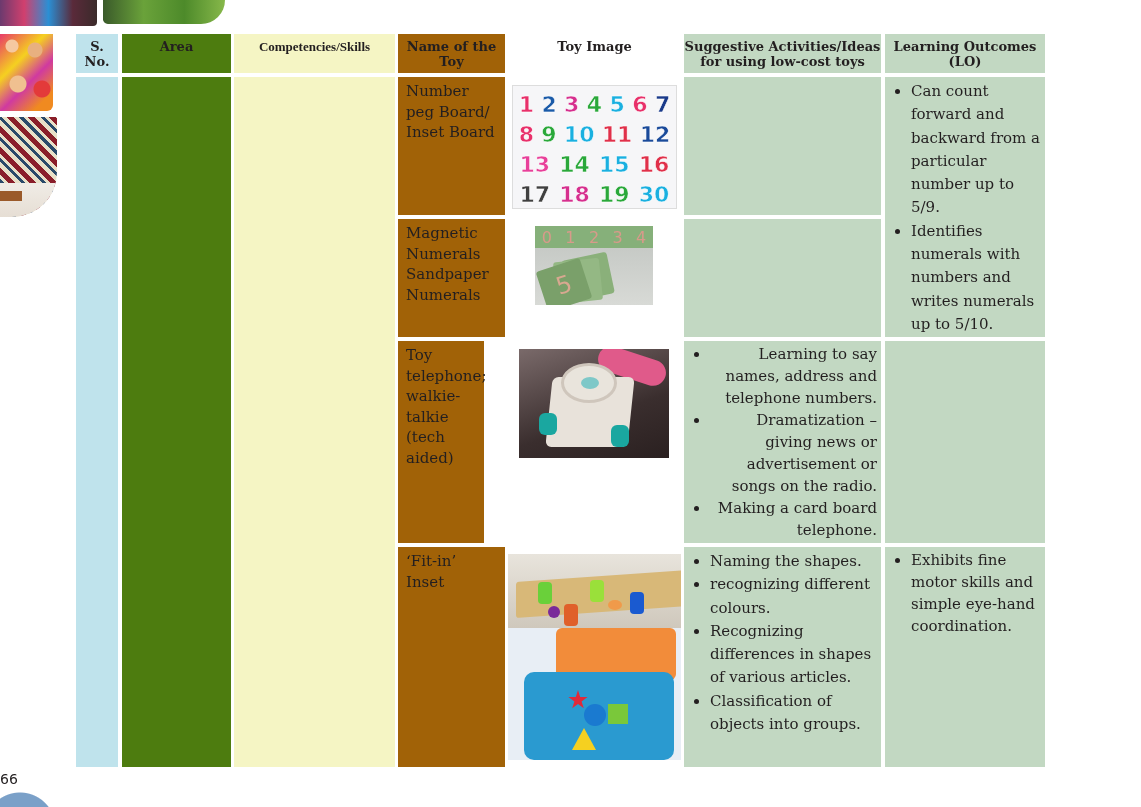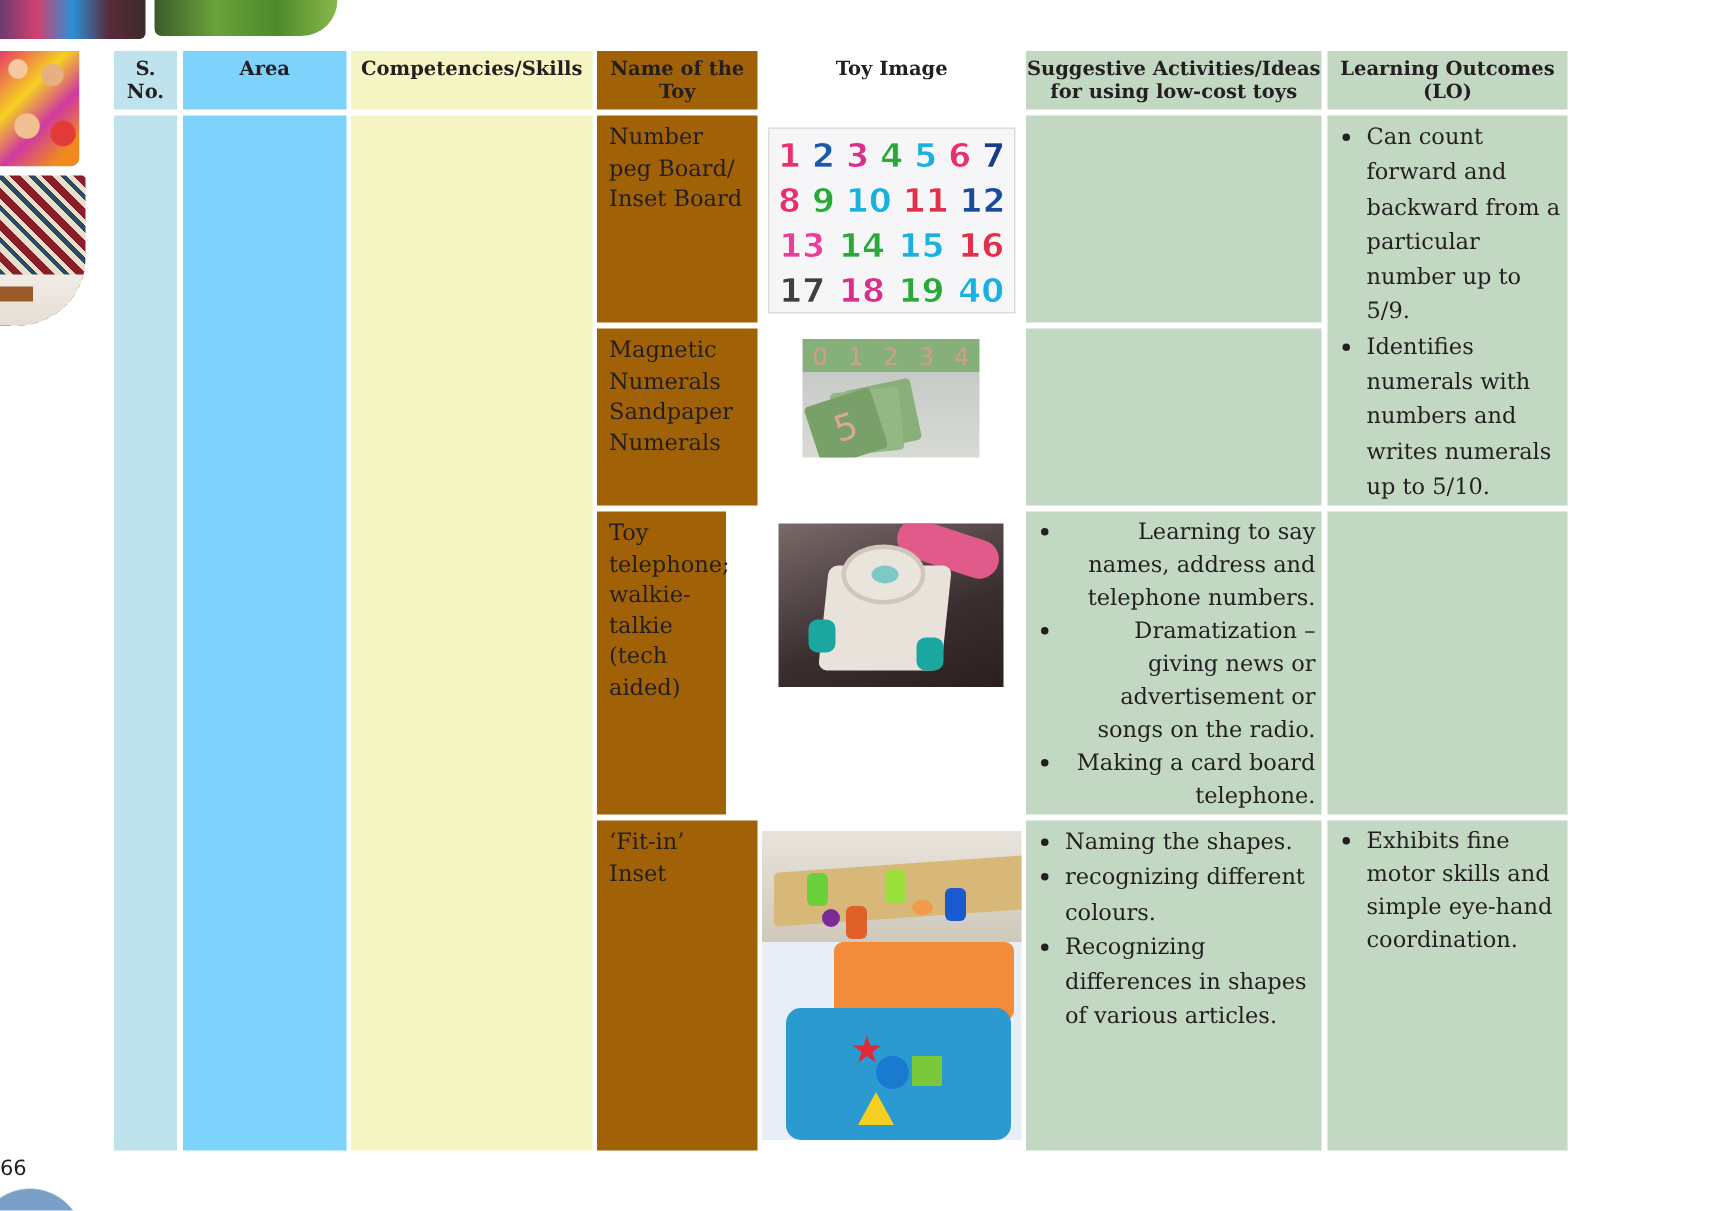--- a/index.html
+++ b/index.html
@@ -19,21 +19,21 @@
   .deco-textile { left: 0; top: 117px; width: 57px; height: 100px; background:
       repeating-linear-gradient(45deg,#8a1e2a 0 5px,#e8e0c8 5px 9px,#2a4a6a 9px 12px,#e8e0c8 12px 15px);
       border-bottom-right-radius: 45px; }
   .deco-textile::after { content:""; position:absolute; left:0; bottom:0; width:57px; height:34px; background: linear-gradient(180deg,#f0ece6,#e6ded4); }
   .deco-wood { position:absolute; left:0; bottom:16px; width:22px; height:10px; background:#9a5a2a; z-index:2; }
   .deco-bottom { left: 0; top: 788px; width: 70px; height: 40px; background: radial-gradient(circle at 20px 40px,#7aa0c8 35px,transparent 36px); }
   .page-number { position: absolute; left: 0; top: 771px; font-family: "DejaVu Sans", sans-serif; font-size: 14px; color: #231f20; }
 
   .cell { position: absolute; }
   .c-sno { background: #bfe3ec; }
-  .c-area { background: #7dd3fc; }
+  .c-area { background: #4d7c0f; }
   .c-comp { background: #f5f5c4; }
   .c-name { background: #a16207; }
   .c-img { background: #ffffff; }
   .c-act { background: #c2d8c2; }
   .c-lo { background: #c2d8c2; }
 
   .hdr { font-family: "DejaVu Serif", "Liberation Serif", serif; font-weight: bold; font-size: 13px; line-height: 15px; text-align: center; padding-top: 5px; color: #231f20; }
 
   .name-text { font-size: 15px; line-height: 20.5px; padding: 4px 8px 0 8px; }
   .list { list-style: none; font-size: 15px; line-height: 23.3px; padding: 3px 4px 0 4px; }
@@ -78,21 +78,21 @@
 <div class="deco deco-textile">
     <div class="deco-wood"></div>
   </div>
 <div class="deco deco-bottom"></div>
 <div class="page-number">66</div>
 
 <div>
 
   <div class="cell c-sno hdr" style="left:76px;top:34px;width:42px;height:39px;">S. No.</div>
   <div class="cell c-area hdr" style="left:122px;top:34px;width:109px;height:39px;">Area</div>
-  <div class="cell c-comp hdr" style="left:234px;top:34px;width:161px;height:39px;">Competencies/Skills</div>
+  <div class="cell c-comp hdr" style="left:234px;top:34px;width:161px;height:39px;font-family:Liberation Serif, serif;">Competencies/Skills</div>
   <div class="cell c-name hdr" style="left:398px;top:34px;width:107px;height:39px;padding-left:4px;padding-right:4px;">Name of the Toy</div>
   <div class="cell c-img hdr" style="left:508px;top:34px;width:173px;height:39px;">Toy Image</div>
   <div class="cell c-act hdr" style="left:684px;top:34px;width:197px;height:39px;">Suggestive Activities/Ideas for using low-cost toys</div>
   <div class="cell c-lo hdr" style="left:885px;top:34px;width:160px;height:39px;padding-left:8px;padding-right:8px;">Learning Outcomes (LO)</div>
 
   <div class="cell c-sno" style="left:76px;top:77px;width:42px;height:690px;"></div>
   <div class="cell c-area" style="left:122px;top:77px;width:109px;height:690px;"></div>
   <div class="cell c-comp" style="left:234px;top:77px;width:161px;height:690px;"></div>
 
   <div class="cell c-name name-text" style="left:398px;top:77px;width:107px;height:138px;">Number peg Board/ Inset Board</div>
@@ -117,21 +117,21 @@
       <div class="peg-row" id="peg-row-2">
           <span class="peg-num" style="color: rgb(232, 64, 154);">13</span>
           <span class="peg-num" style="color: rgb(42, 168, 58);">14</span>
           <span class="peg-num" style="color: rgb(26, 176, 224);">15</span>
           <span class="peg-num" style="color: rgb(224, 48, 74);">16</span>
         </div>
       <div class="peg-row" id="peg-row-3">
           <span class="peg-num" style="color: #404040;">17</span>
           <span class="peg-num" style="color: rgb(214, 47, 142);">18</span>
           <span class="peg-num" style="color: rgb(42, 168, 58);">19</span>
-          <span class="peg-num" style="color: rgb(26, 176, 224);">40</span>
+          <span class="peg-num" style="color: rgb(26, 176, 224);">30</span>
         </div>
     </div>
   </div>
   <div class="cell c-act" style="left:684px;top:77px;width:197px;height:138px;"></div>
 
   <div class="cell c-lo" style="left:885px;top:77px;width:160px;height:260px;">
     <ul class="list">
       <li>Can count forward and backward from a particular number up to 5/9.</li>
       <li>Identifies numerals with numbers and writes numerals up to 5/10.</li>
     </ul>
@@ -191,20 +191,21 @@
       <div class="fb-circle"></div>
       <div class="fb-square"></div>
       <div class="fb-tri"></div>
     </div>
   </div>
   <div class="cell c-act" style="left:684px;top:547px;width:197px;height:220px;">
     <ul class="list">
       <li>Naming the shapes.</li>
       <li>recognizing different colours.</li>
       <li>Recognizing differences in shapes of various articles.</li>
+      <li>Classification of objects into groups.</li>
     </ul>
   </div>
   <div class="cell c-lo" style="left:885px;top:547px;width:160px;height:220px;">
     <ul class="list" style="line-height:22px;padding-top:2px;">
       <li>Exhibits fine motor skills and simple eye-hand coordination.</li>
     </ul>
   </div>
 </div>
 
 </body></html>

